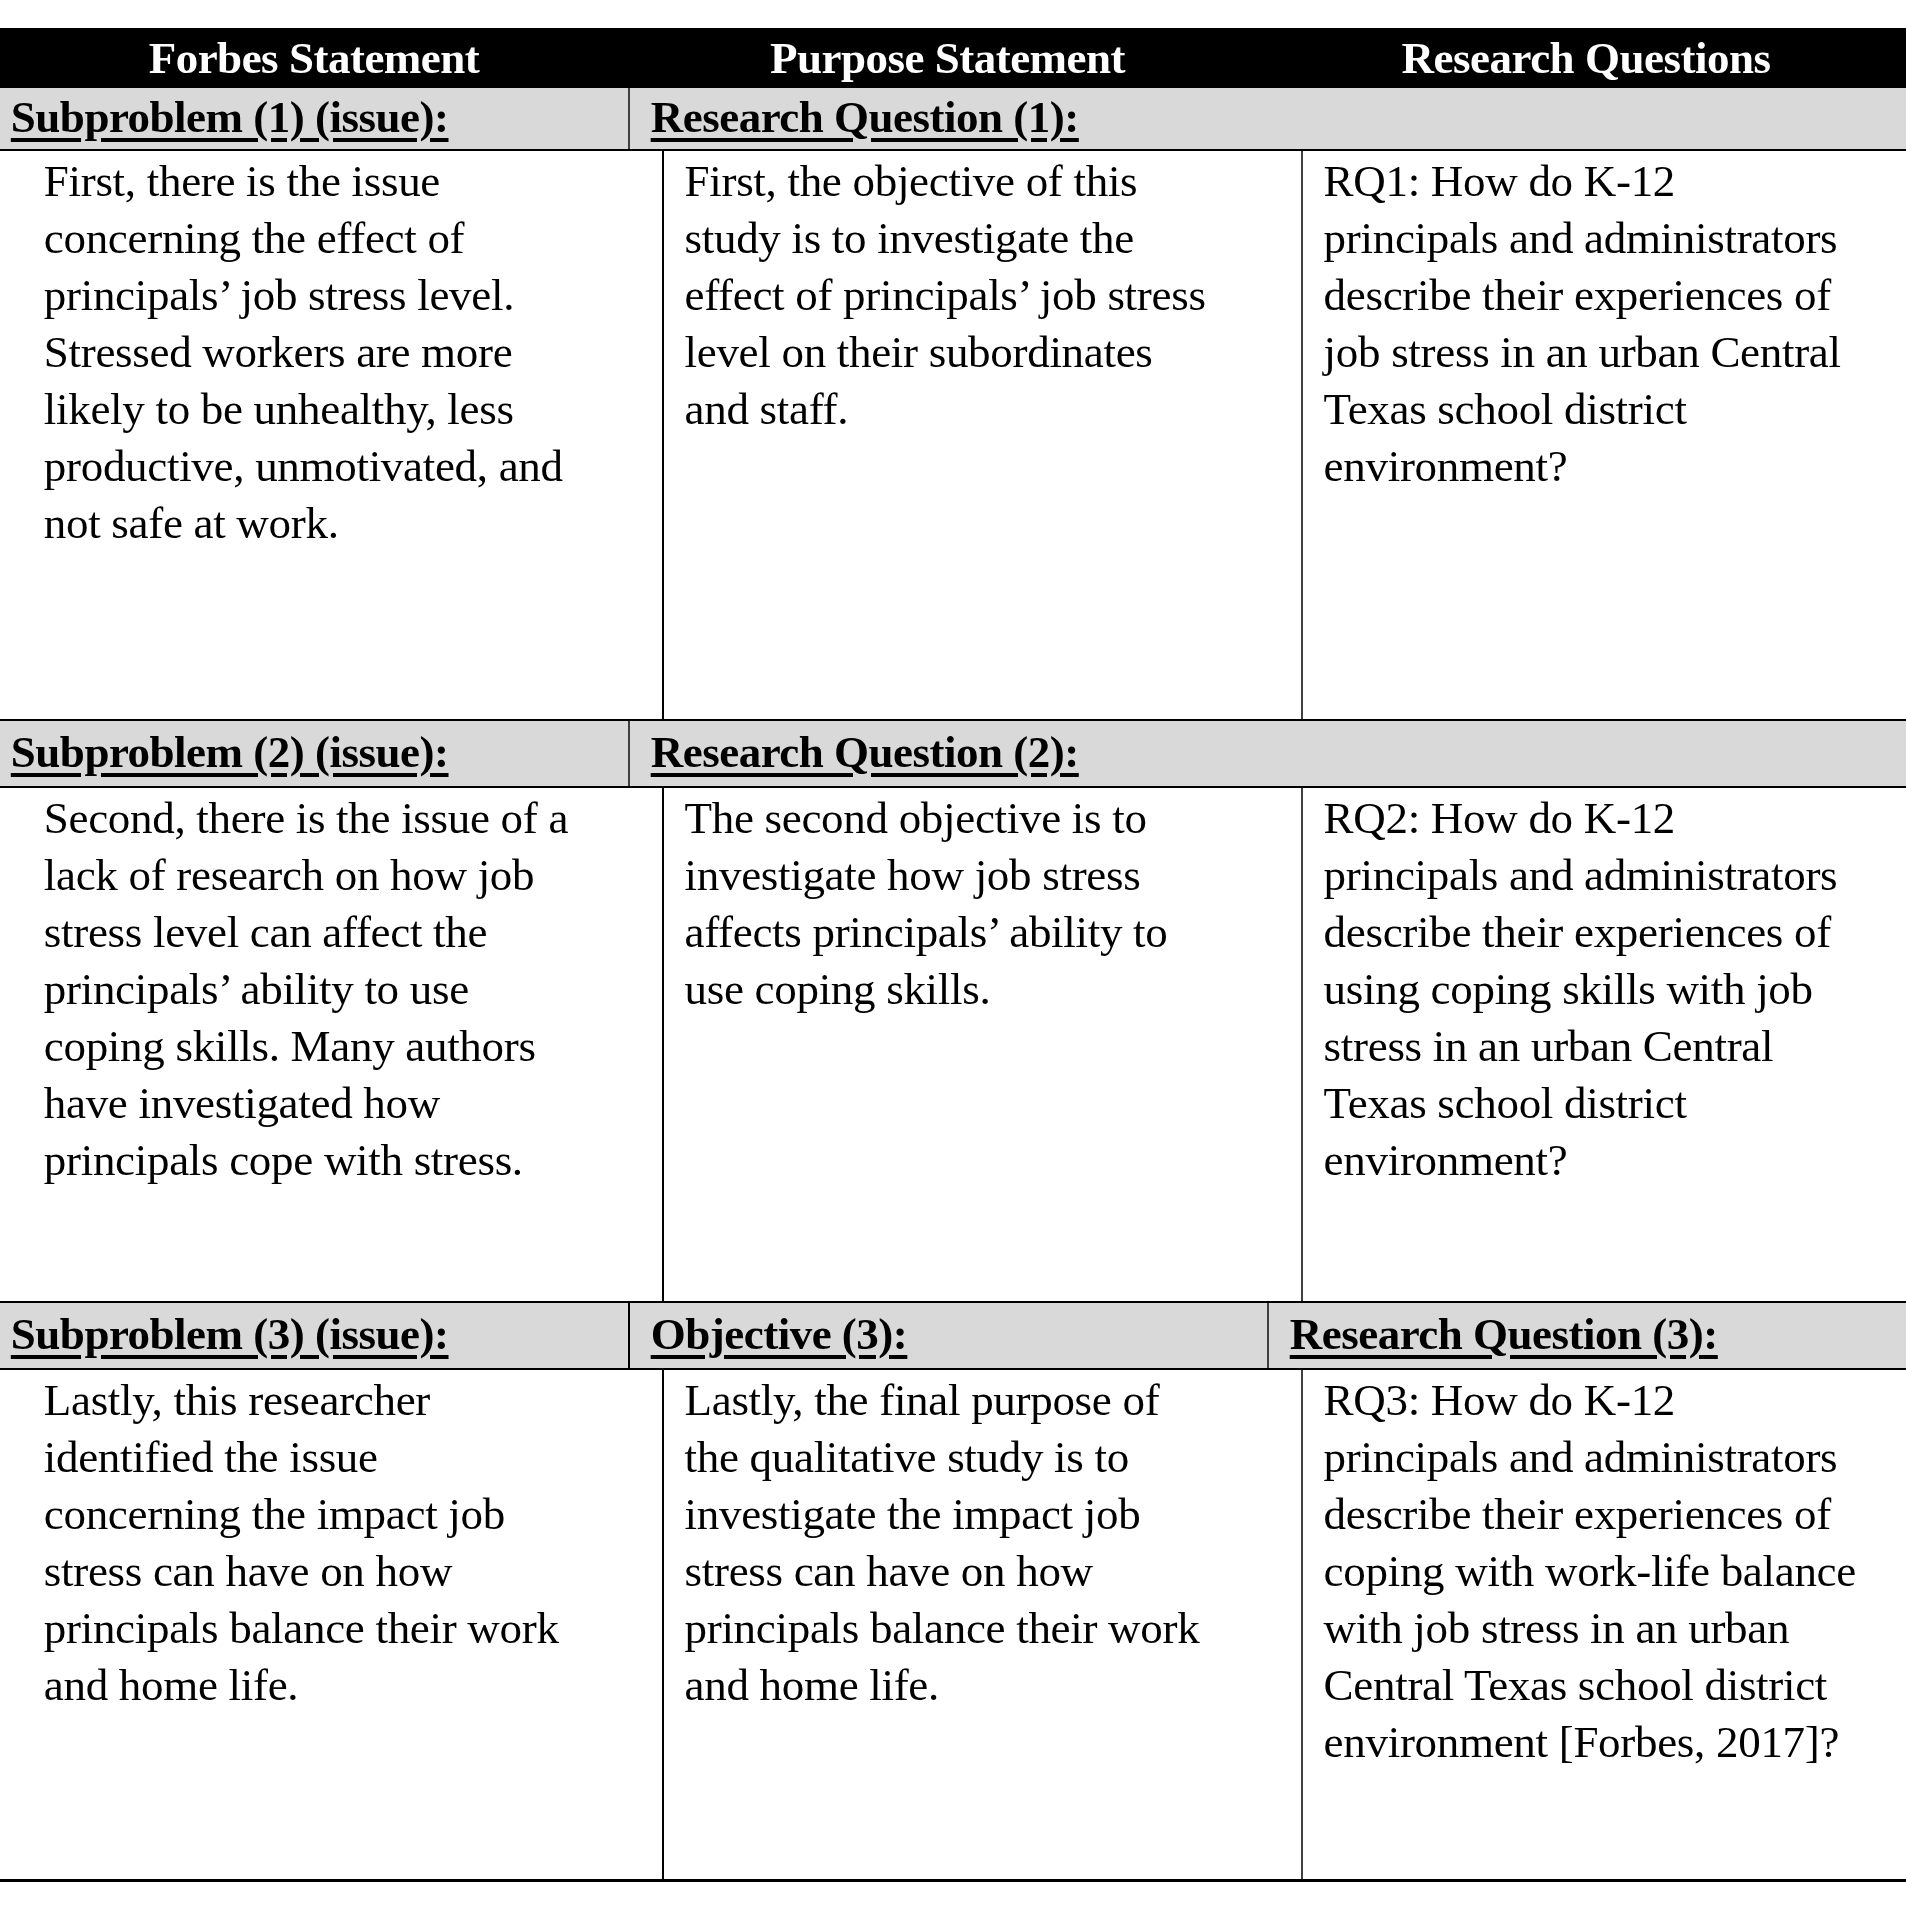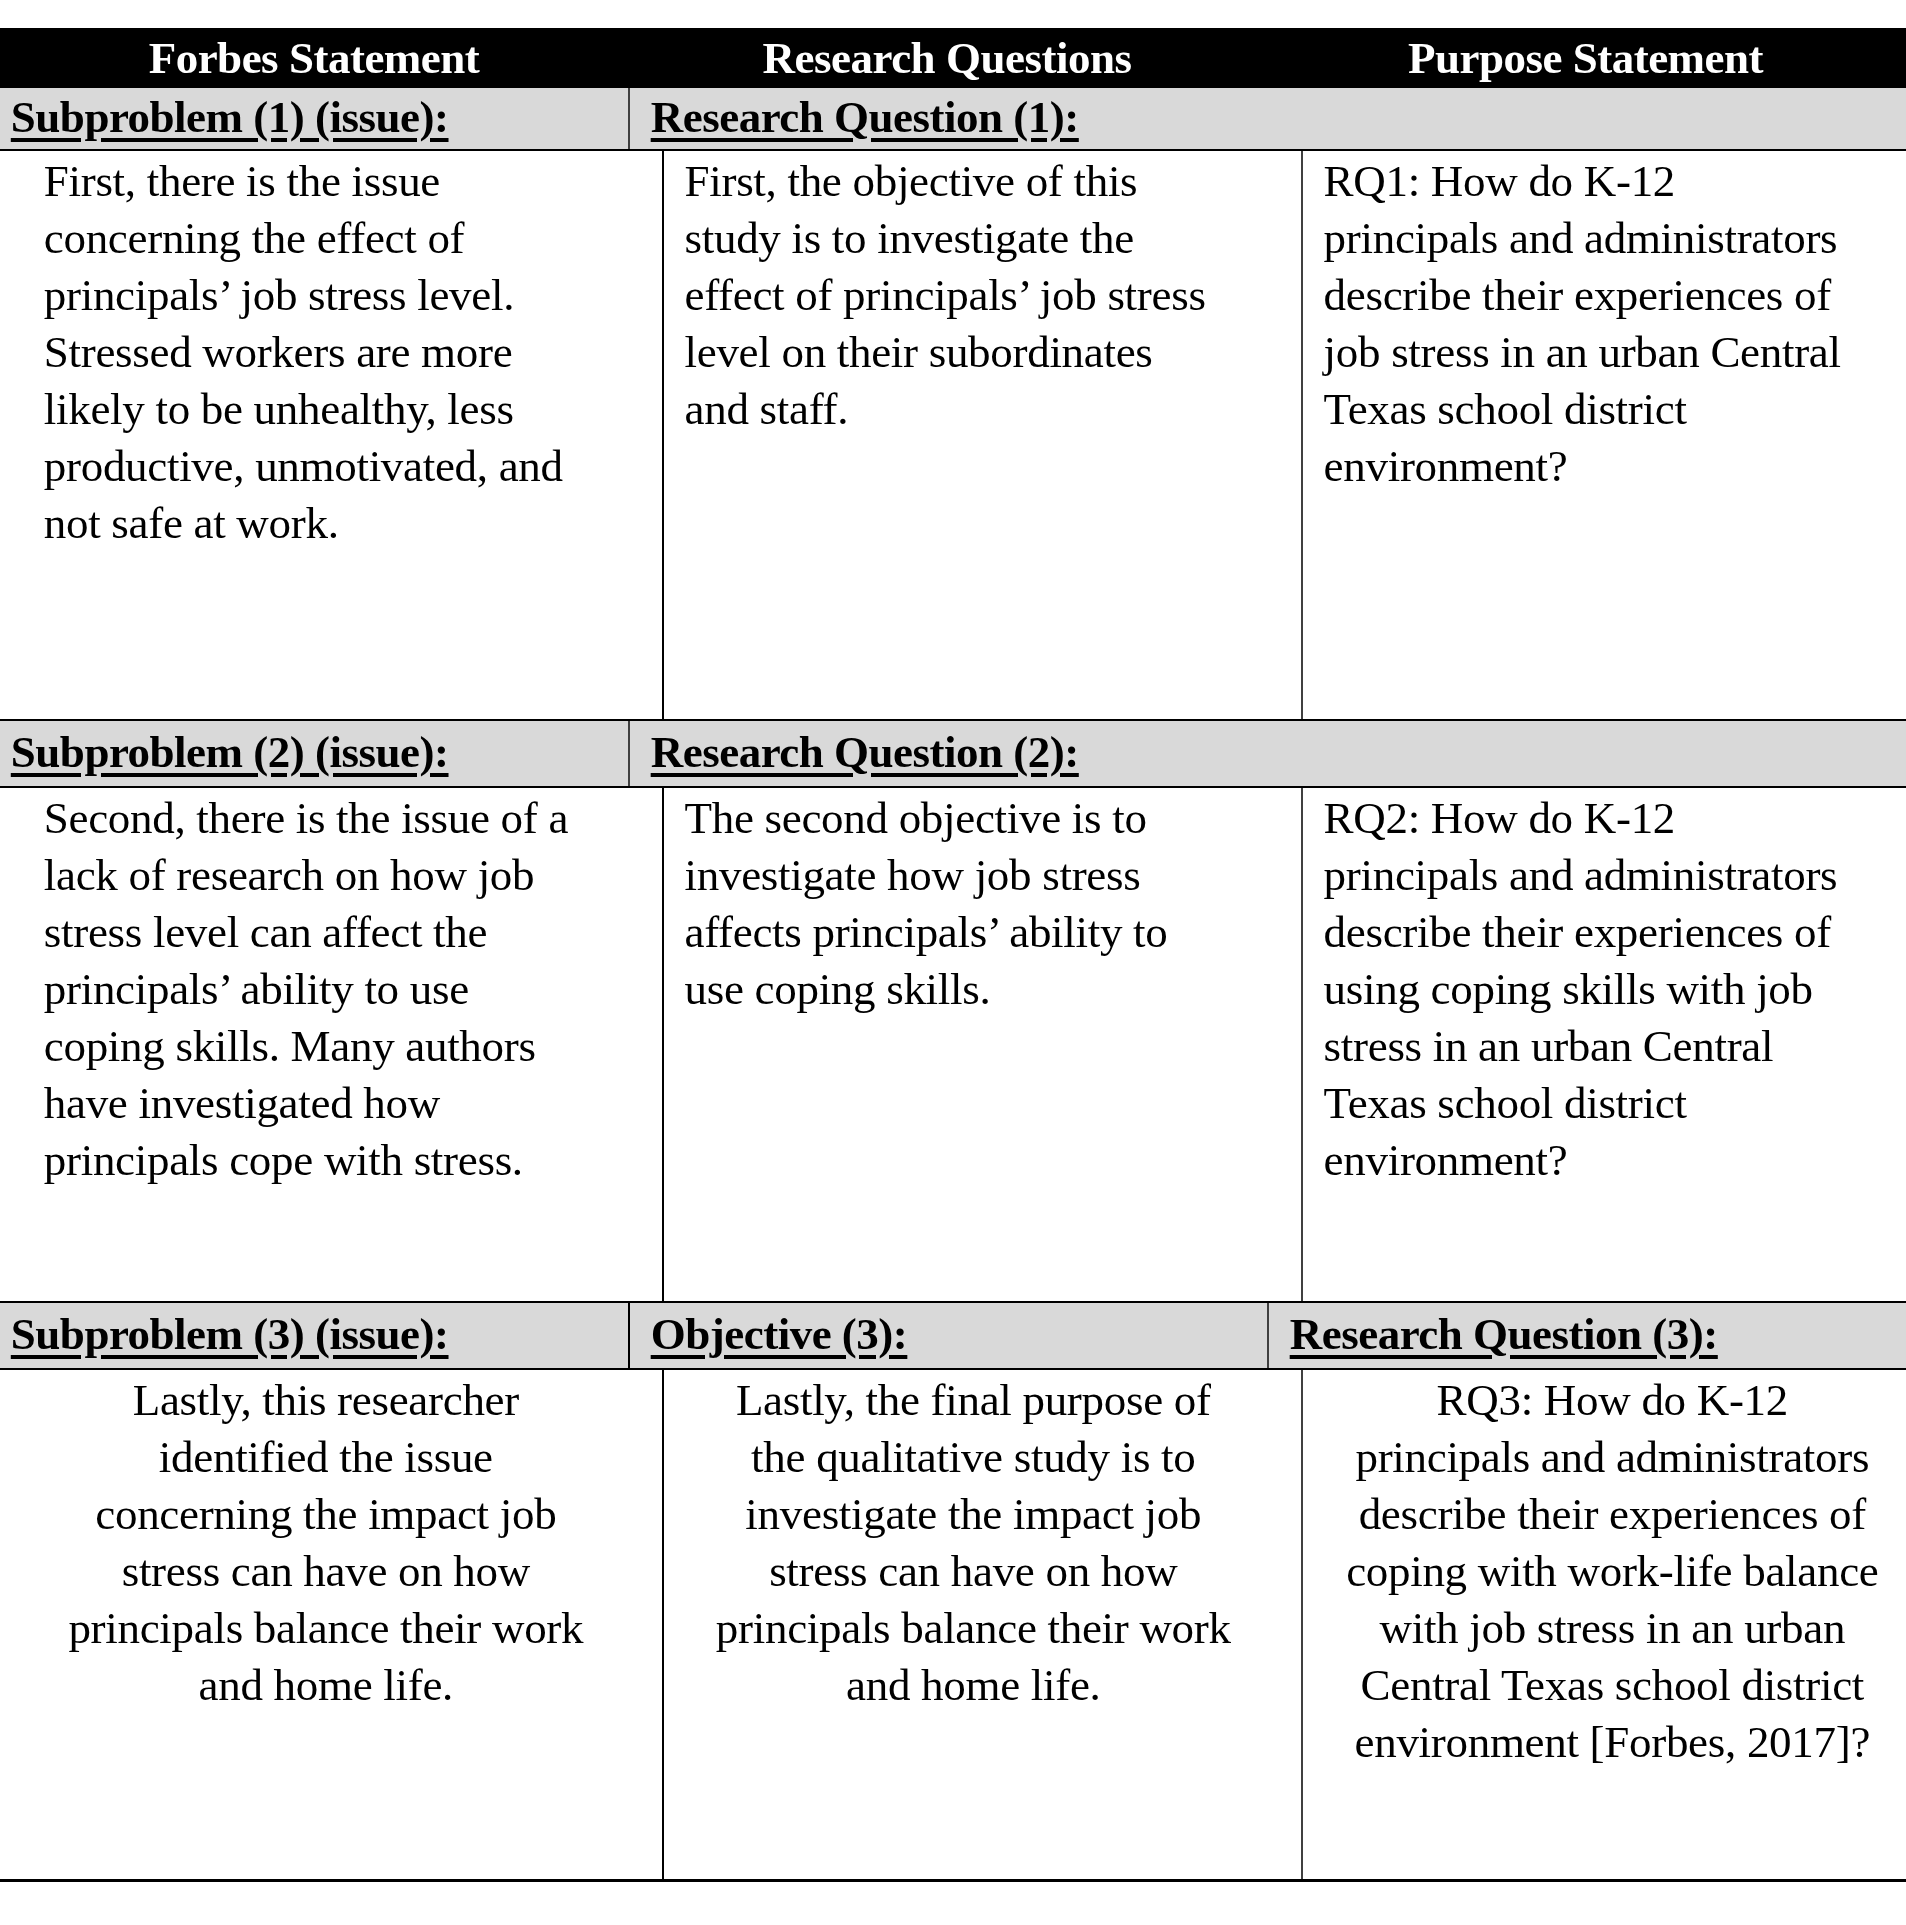--- a/index.html
+++ b/index.html
@@ -36,31 +36,31 @@
     box-sizing: border-box; font-size: 45px; line-height: 57px;
     padding-top: 2px; white-space: pre-line; letter-spacing: -0.3px; margin-left: 33px;
   }
   .c1 { width: 628px; padding-left: 10.8px; padding-right: 21px; }
   .c2 { width: 639px; padding-left: 20.7px; padding-right: 5.9px; border-left: 2px solid #000000; }
   .c3 { width: 638px; padding-left: 20.7px; padding-right: 5px; border-left: 2px solid #404040; }
   .head-cell.c2, .head-cell.c3 { border-left: none; }
   .head-cell.c1, .head-cell.c2, .head-cell.c3 { padding-left: 0; padding-right: 0; }
   .r1 { height: 568px; }
   .r2 { height: 513px; border-bottom: 0; border-radius: 8px; }
-  .r3 { height: 512px; border-bottom: 3px solid #000000; text-align: center; }
+  .r3 { height: 512px; border-bottom: 3px solid #000000; }
 </style>
 </head>
 <body>
 
 <div class="table">
 
   <div class="head-row">
     <div class="head-cell c1">Forbes Statement</div>
+    <div class="head-cell c2">Purpose Statement</div>
     <div class="head-cell c3">Research Questions</div>
-    <div class="head-cell c2">Purpose Statement</div>
   </div>
 
   <div class="sub-row">
     <div class="sub-cell c1">Subproblem (1) (issue):</div>
     <div class="sub-cell c3">Research Question (1):</div>
   </div>
   <div class="body-row r1">
     <div class="body-cell c1">First, there is the issue
 concerning the effect of
 principals’ job stress level.

